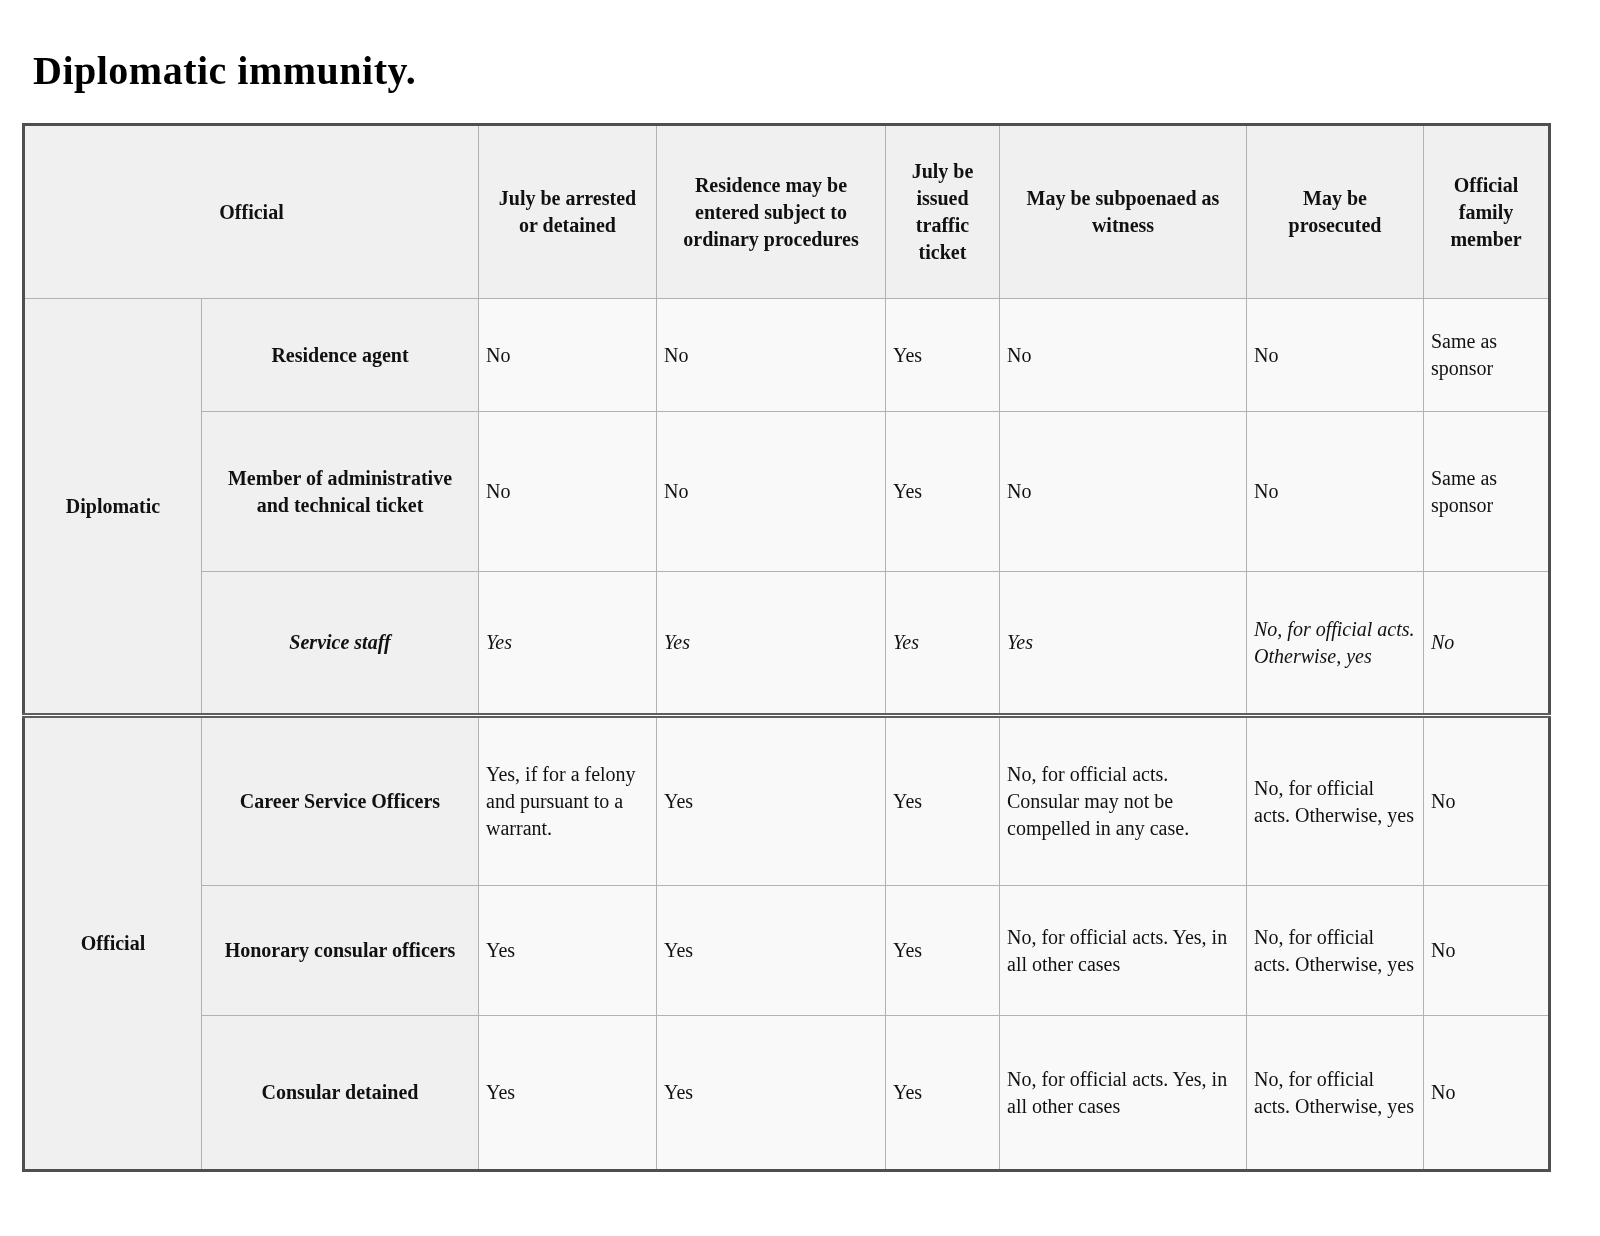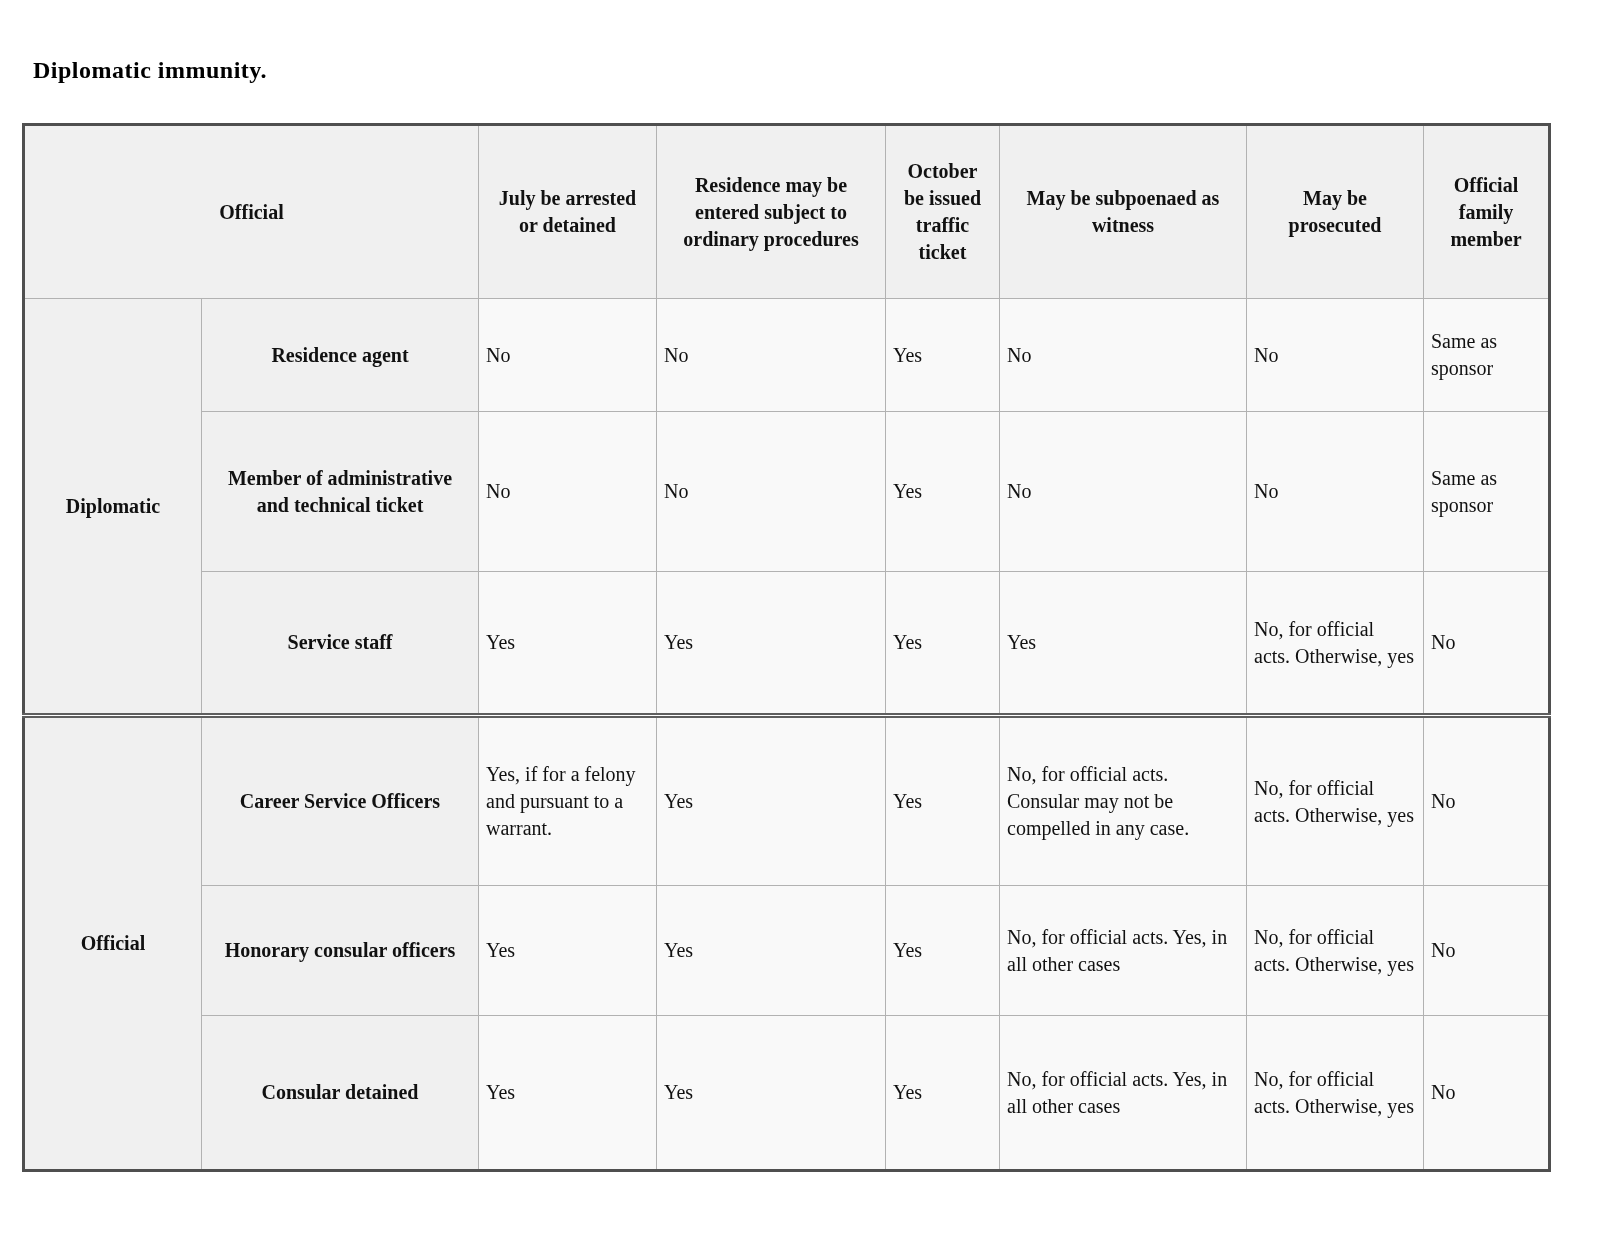--- a/index.html
+++ b/index.html
@@ -13,21 +13,21 @@
   }
   .page {
     position: relative;
     width: 1600px;
     height: 1236px;
     overflow: hidden;
     background: #ffffff;
   }
   .title {
     margin: 52px 0 0 33px;
-    font-size: 24px;
+    font-size: 40px;
     line-height: 37px;
     font-weight: bold;
     color: #000000;
     letter-spacing: 0.5px;
   }
   table.immunity {
     border-collapse: collapse;
     table-layout: fixed;
     width: 1526px;
     margin: 34px 0 0 22px;
@@ -55,21 +55,21 @@
     padding: 4px 8px 4px 7px;
   }
   th.cat-narrow { padding: 4px 42px; }
   tr.group-sep > th,
   tr.group-sep > td {
     border-top: 5px double #5e5e5e;
   }
   tr.row-header   { height: 174px; }
   tr.row-1 { height: 113px; }
   tr.row-2 { height: 160px; }
-  tr.row-3 { height: 144px; }
+  tr.row-3 { height: 144px; font-style: italic; }
   tr.row-4 { height: 170px; }
   tr.row-5 { height: 130px; }
   tr.row-6 { height: 155px; }
 </style>
 </head>
 <body>
 
 <div class="page">
 
   <h1 class="title">Diplomatic immunity.</h1>
@@ -84,21 +84,21 @@
       <col style="width:247px">
       <col style="width:177px">
       <col style="width:126px">
     </colgroup>
 
     <tbody>
         <tr class="row-header">
       <th colspan="2">Official</th>
       <th>July be arrested or detained</th>
       <th>Residence may be entered subject to ordinary procedures</th>
-      <th>October be issued traffic ticket</th>
+      <th>July be issued traffic ticket</th>
       <th>May be subpoenaed as witness</th>
       <th>May be prosecuted</th>
       <th>Official family member</th>
     </tr>
 
     <tr class="row-1">
       <th rowspan="3">Diplomatic</th>
       <th>Residence agent</th>
       <td>No</td>
       <td>No</td>

